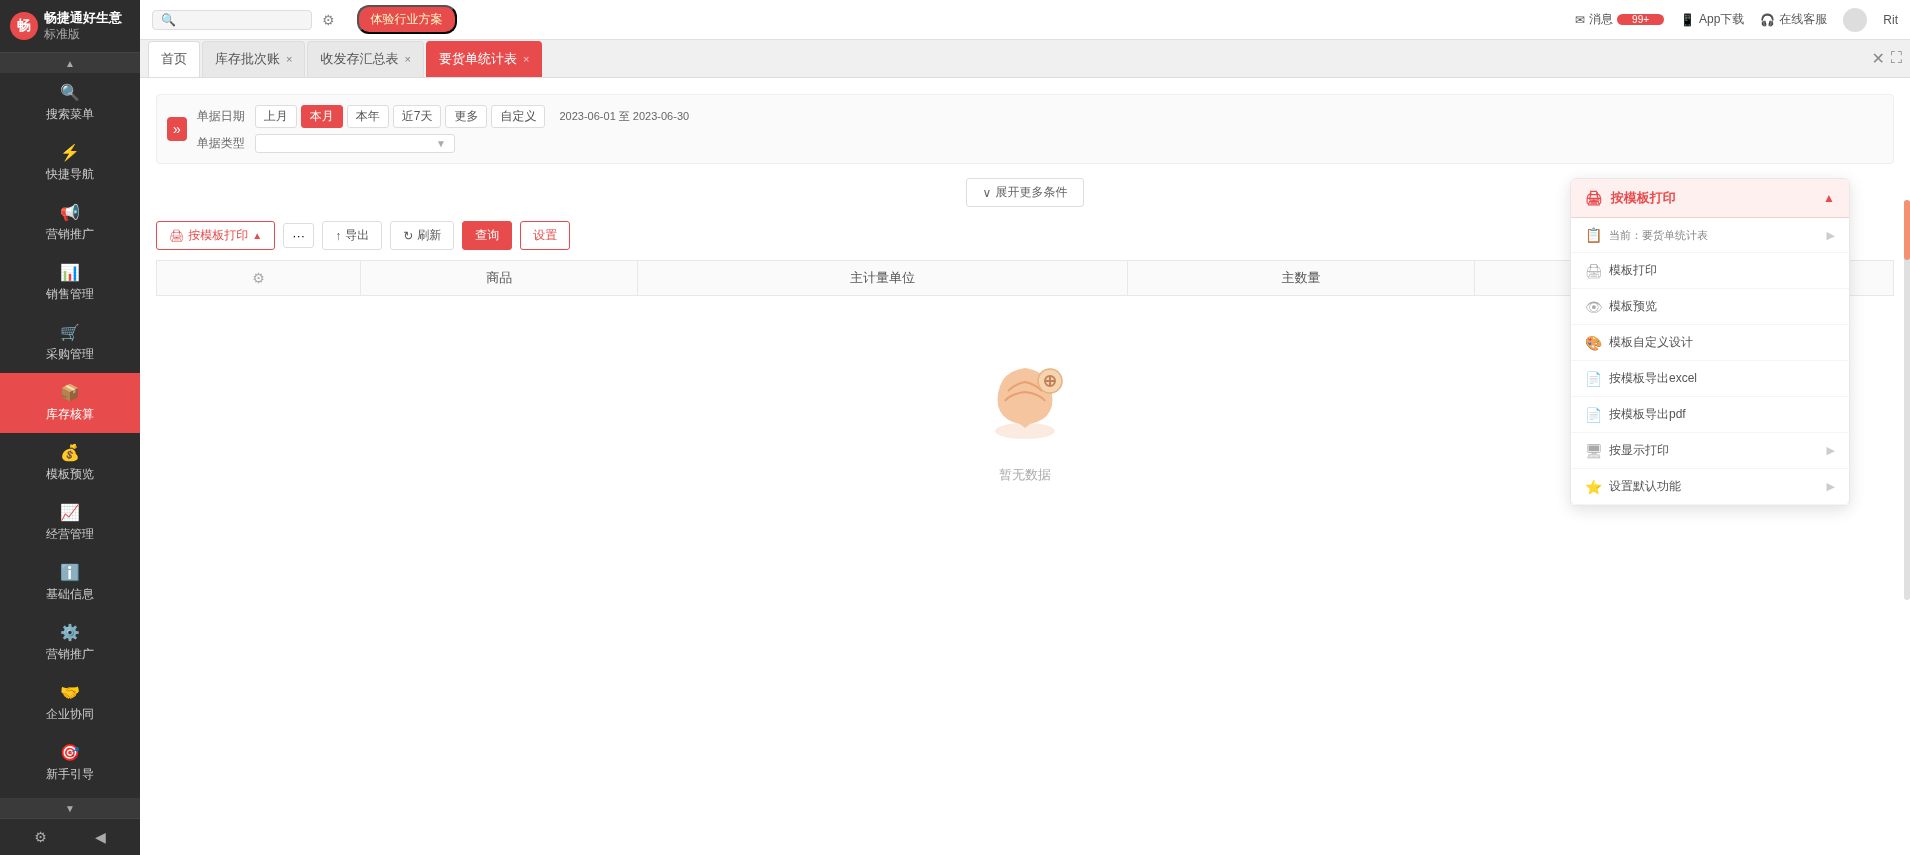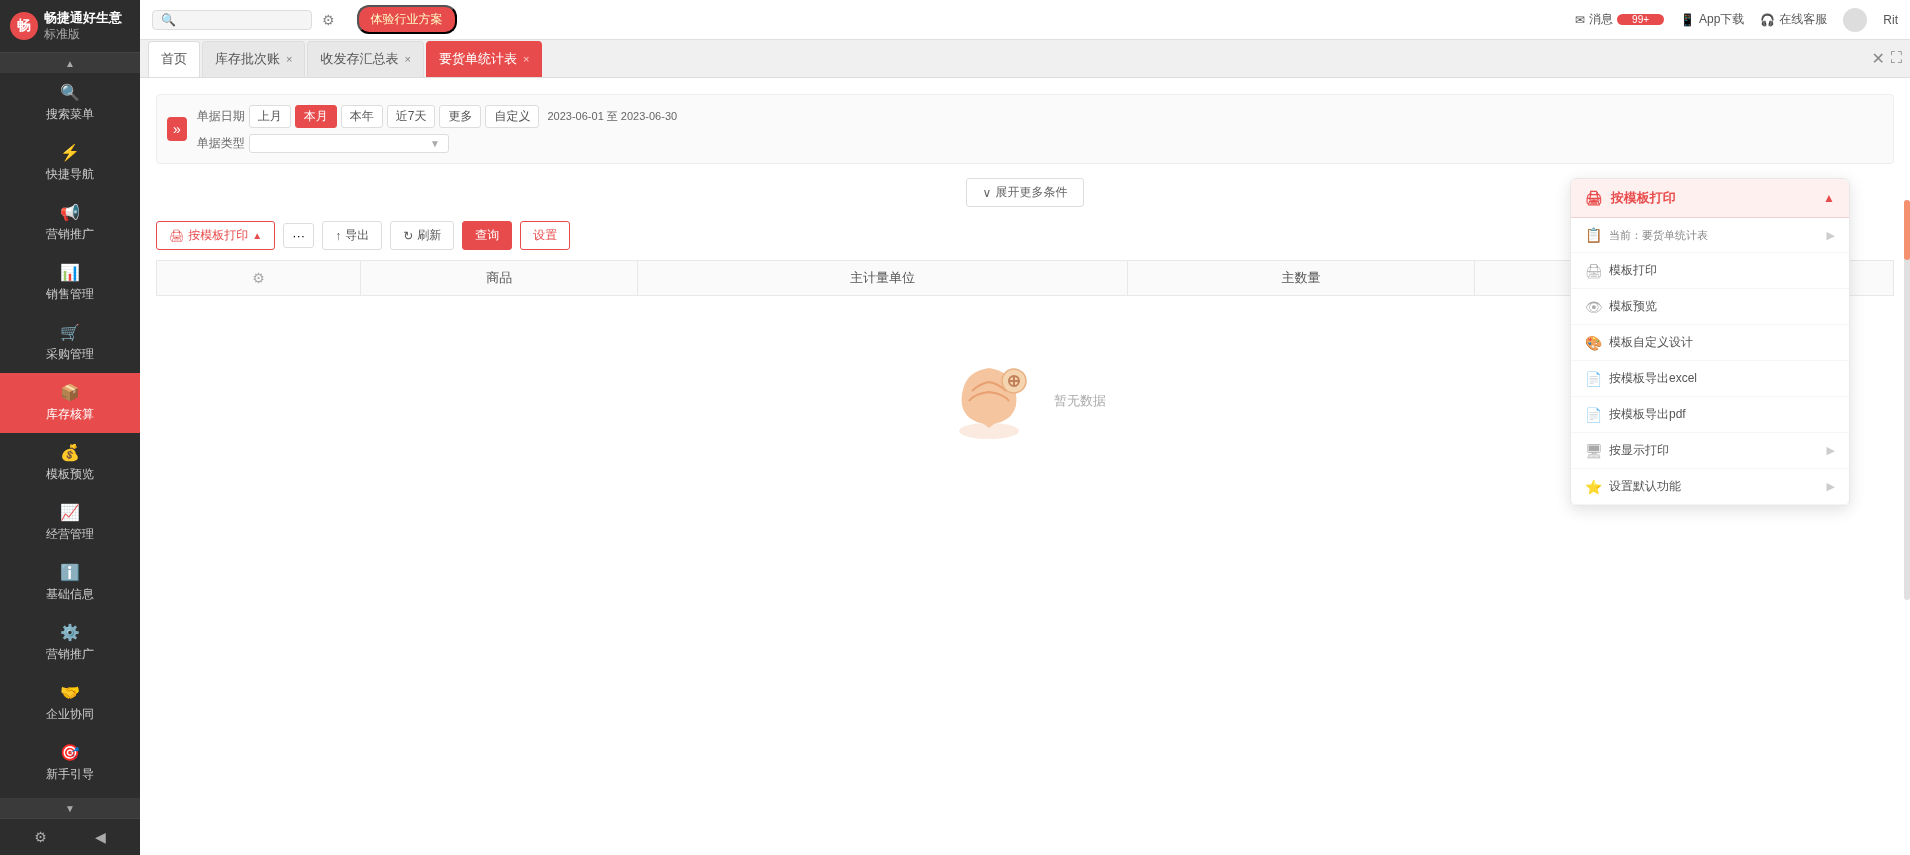--- a/index.html
+++ b/index.html
@@ -214,21 +214,21 @@
       font-size: 14px;
       align-self: center;
     }
 
     .filter-group {
       display: flex;
       flex-direction: column;
       gap: 6px;
       flex: 1;
     }
-    .filter-row { display: flex; align-items: center; gap: 4px; flex-wrap: wrap; }
+    .filter-row { display: flex; align-items: center; gap: 10px; flex-wrap: wrap; }
     .filter-label { color: #666; font-size: 12px; white-space: nowrap; }
 
     .date-btns { display: flex; gap: 4px; align-items: flex-end; }
     .date-btn {
       padding: 2px 8px;
       border: 1px solid #ddd;
       border-radius: 3px;
       background: #fff;
       color: #555;
       font-size: 12px;
@@ -323,21 +323,21 @@
       border: 1px solid #e8e8e8;
       padding: 8px 12px;
       text-align: center;
       color: #333;
     }
     .table-settings-icon { color: #aaa; cursor: pointer; font-size: 14px; }
 
     
     .empty-state {
       display: flex;
-      flex-direction: row;
+      flex-direction: column;
       align-items: center;
       justify-content: center;
       padding: 60px 0;
       color: #aaa;
       font-size: 13px;
       gap: 20px;
     }
 
     
     .dropdown-popup {

